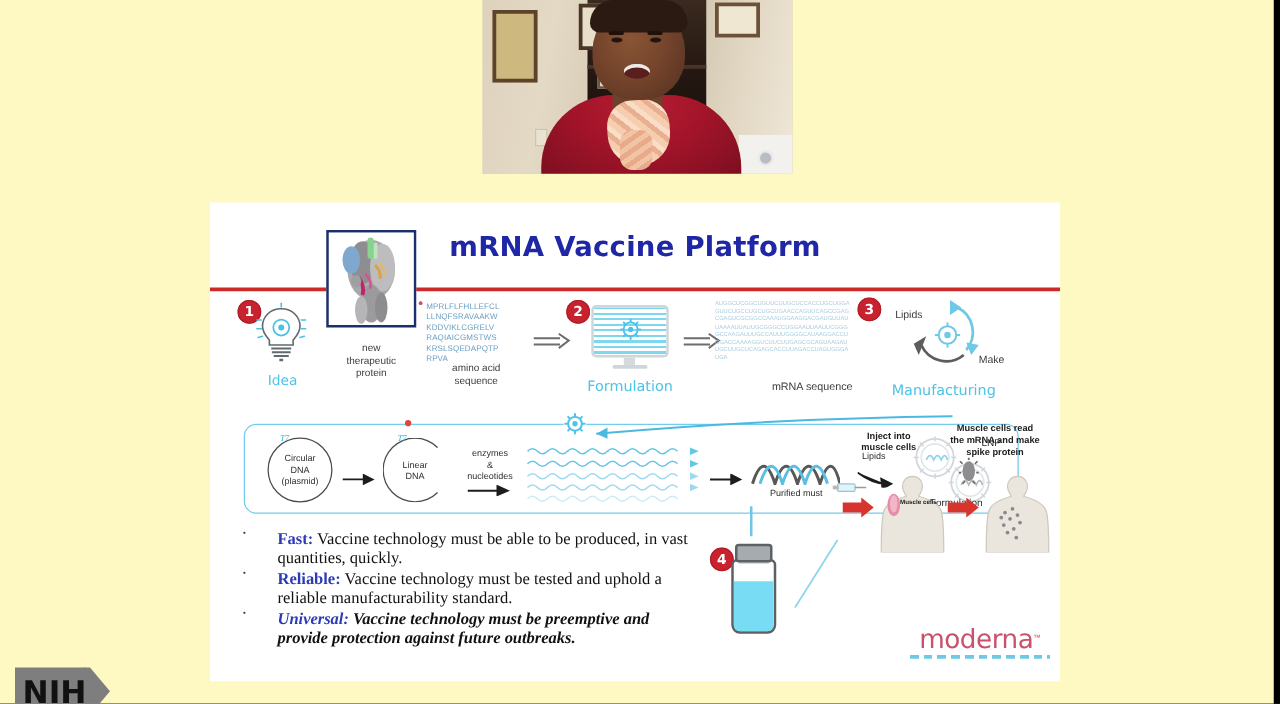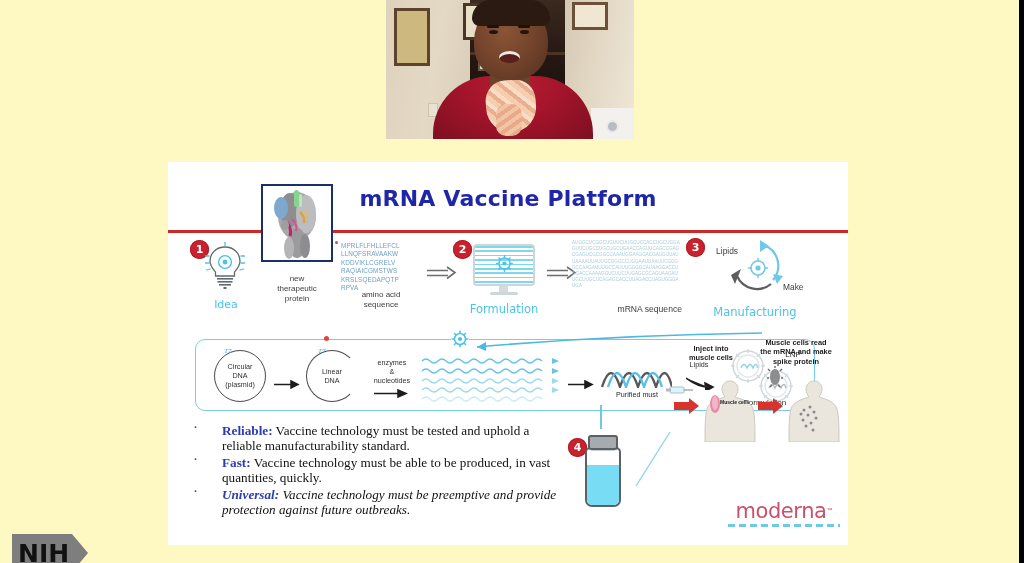--- a/index.html
+++ b/index.html
@@ -127,21 +127,21 @@
     font-family:"Liberation Sans", sans-serif; }
   .blkarrow{ position:absolute; height:9px; }
 
   
   #bullets { position:absolute; left:18px; top:261px; width:375px; }
   .bullet { position:relative; padding-left:36px; margin-bottom:1px;
     font-family:"Liberation Serif", serif; font-size:13.2px; line-height:15.4px; color:#111; }
   .bullet:before { content:"\00B7"; position:absolute; left:7px; top:-3px; color:#444; font-size:15px; }
   .bkey { color:#2c3bb5; font-weight:bold; }
   .bkey.ital { font-style:italic; }
-  .bitalic { font-style:italic; }
+  .bitalic { font-style:italic;font-weight:bold; }
 
   
   #vial { position:absolute; left:411px; top:265px; width:48px; height:82px; }
   .vial-body{ position:absolute; left:6px; top:20px; width:36px; height:60px;
     border:2px solid #5c6166; border-radius:5px 5px 7px 7px; background:#fff; overflow:hidden;}
   .vial-liq { position:absolute; left:0; right:0; bottom:0; height:40px; background:#79dcf5; }
   .vial-cap { position:absolute; left:9px; top:8px; width:30px; height:15px;
     background:#a6abaf; border:2px solid #5c6166; border-radius:3px; }
   .vial-neck{ position:absolute; left:12px; top:19px; width:24px; height:5px; background:#c9ced1; }
   #vial-arrow{ position:absolute; left:432px; top:243px; width:2px; height:24px; background:#6fc6e6;}
@@ -444,24 +444,24 @@
           <path d="M17 22 q3 -7 6 0 q3 -7 6 0 q3 -7 5 0" fill="none" stroke="#8fd3ec" stroke-width="1.3"></path>
           <path d="M45 42 q3 -7 6 0 q3 -7 6 0 q3 -7 5 0" fill="none" stroke="#b9b9bc" stroke-width="1.3"></path>
         </svg>
       </div>
       <div class="pipelbl" style="left:582px; top:10px; width:30px; font-size:8px;">LNP</div>
       <div class="pipelbl" style="left:528px; top:58px; width:82px; font-size:8px;">Formulation</div>
     </div>
 
     <div id="bullets">
       <div class="bullet">
+        <span class="bkey">Fast:</span><span> Vaccine technology must be able to be produced, in vast quantities, quickly.</span>
+      </div>
+      <div class="bullet">
         <span class="bkey">Reliable:</span><span> Vaccine technology must be tested and uphold a reliable manufacturability standard.</span>
-      </div>
-      <div class="bullet">
-        <span class="bkey">Fast:</span><span> Vaccine technology must be able to be produced, in vast quantities, quickly.</span>
       </div>
       <div class="bullet">
         <span class="bkey ital">Universal:</span><span class="bitalic"> Vaccine technology must be preemptive and provide protection against future outbreaks.</span>
       </div>
     </div>
 
     <div id="vial-arrow"></div>
     <div class="badge" style="left:400px; top:276px;">4</div>
     <div id="vial">
       <div class="vial-body">

